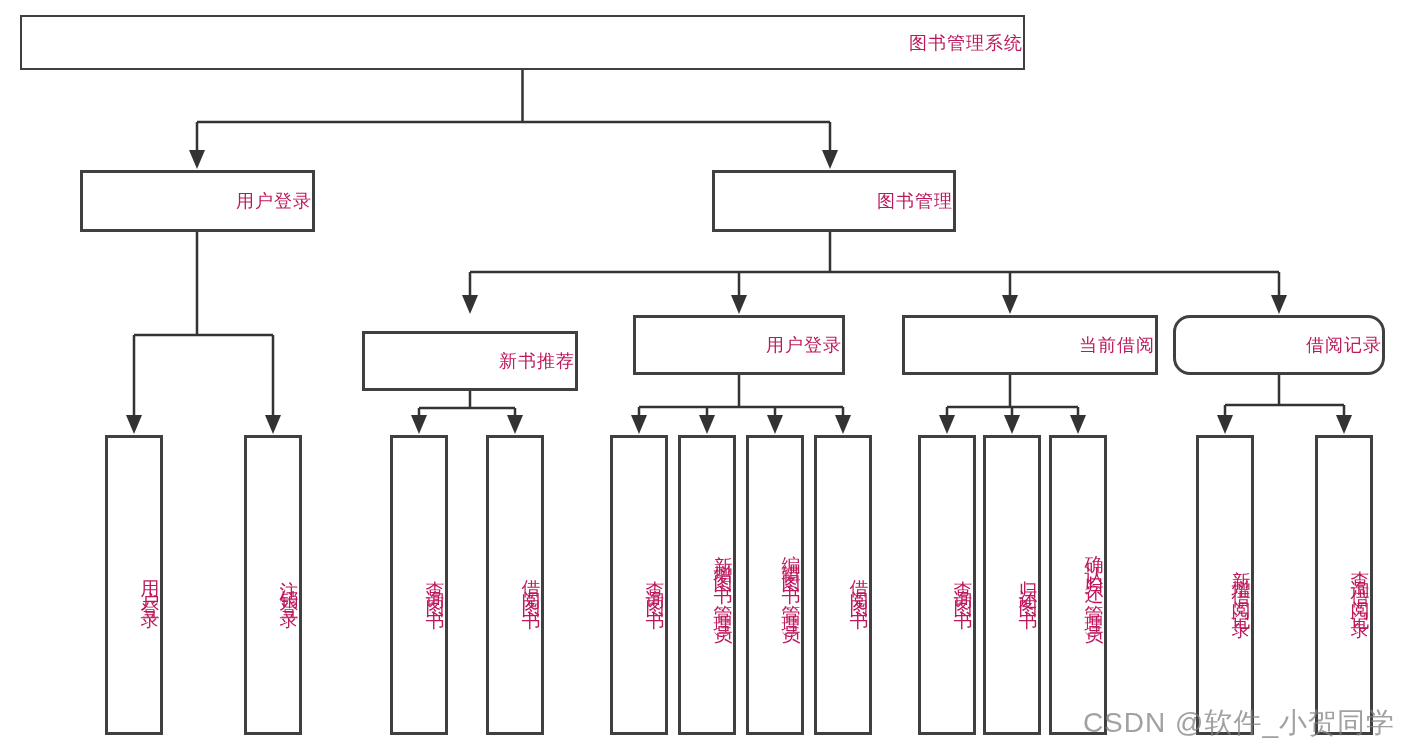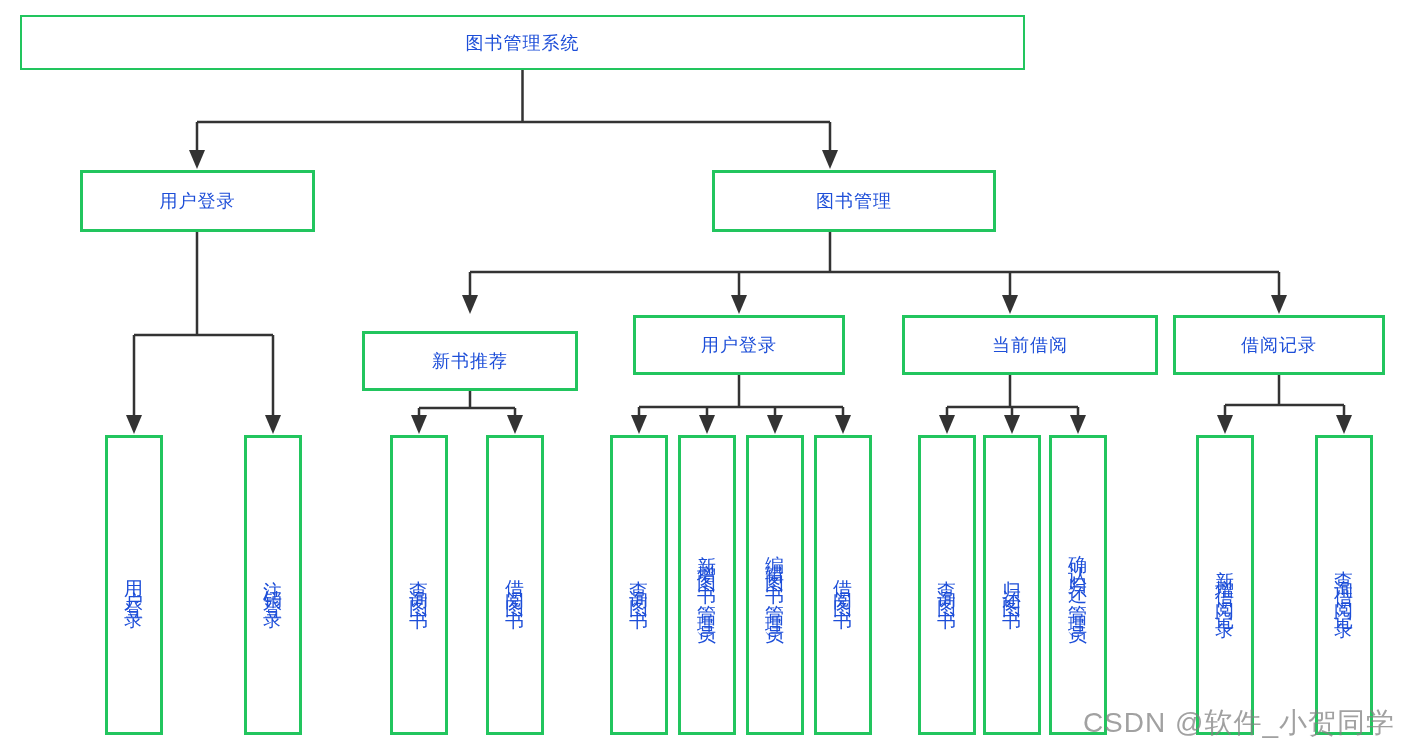--- a/index.html
+++ b/index.html
@@ -18,25 +18,25 @@
   .connectors {
     position: absolute;
     left: 0;
     top: 0;
     z-index: 1;
   }
   .node {
     position: absolute;
     box-sizing: border-box;
     background: #ffffff;
-    border: 3px solid #22c55e;
-    color: #1d4ed8;
+    border: 3px solid #404040;
+    color: #be185d;
     display: flex;
     align-items: center;
-    justify-content: center;
+    justify-content: flex-end;
     z-index: 2;
   }
   .hbox {
     font-size: 18px;
     letter-spacing: 1px;
   }
   .hbox.root {
     border-width: 2px;
     font-size: 18px;
   }
@@ -104,34 +104,34 @@
     </g>
   </svg>
 
   <div class="node hbox root" style="left:20px; top:15px; width:1005px; height:55px;">
     <span>图书管理系统</span>
   </div>
 
   <div class="node hbox" style="left:80px; top:170px; width:235px; height:62px;">
     <span>用户登录</span>
   </div>
-  <div class="node hbox" style="left:712px; top:170px; width:284px; height:62px;">
+  <div class="node hbox" style="left:712px; top:170px; width:244px; height:62px;">
     <span>图书管理</span>
   </div>
 
   <div class="node hbox" style="left:362px; top:331px; width:216px; height:60px;">
     <span>新书推荐</span>
   </div>
   <div class="node hbox" style="left:633px; top:315px; width:212px; height:60px;">
     <span>用户登录</span>
   </div>
   <div class="node hbox" style="left:902px; top:315px; width:256px; height:60px;">
     <span>当前借阅</span>
   </div>
-  <div class="node hbox" style="left:1173px; top:315px; width:212px; height:60px;">
+  <div class="node hbox" style="left:1173px; top:315px; width:212px; height:60px;border-radius:17px;">
     <span>借阅记录</span>
   </div>
 
   <div class="node vbox" style="left:105px; top:435px; width:58px; height:300px;">
     <span>用户登录</span>
   </div>
   <div class="node vbox" style="left:244px; top:435px; width:58px; height:300px;">
     <span>注销登录</span>
   </div>
 

